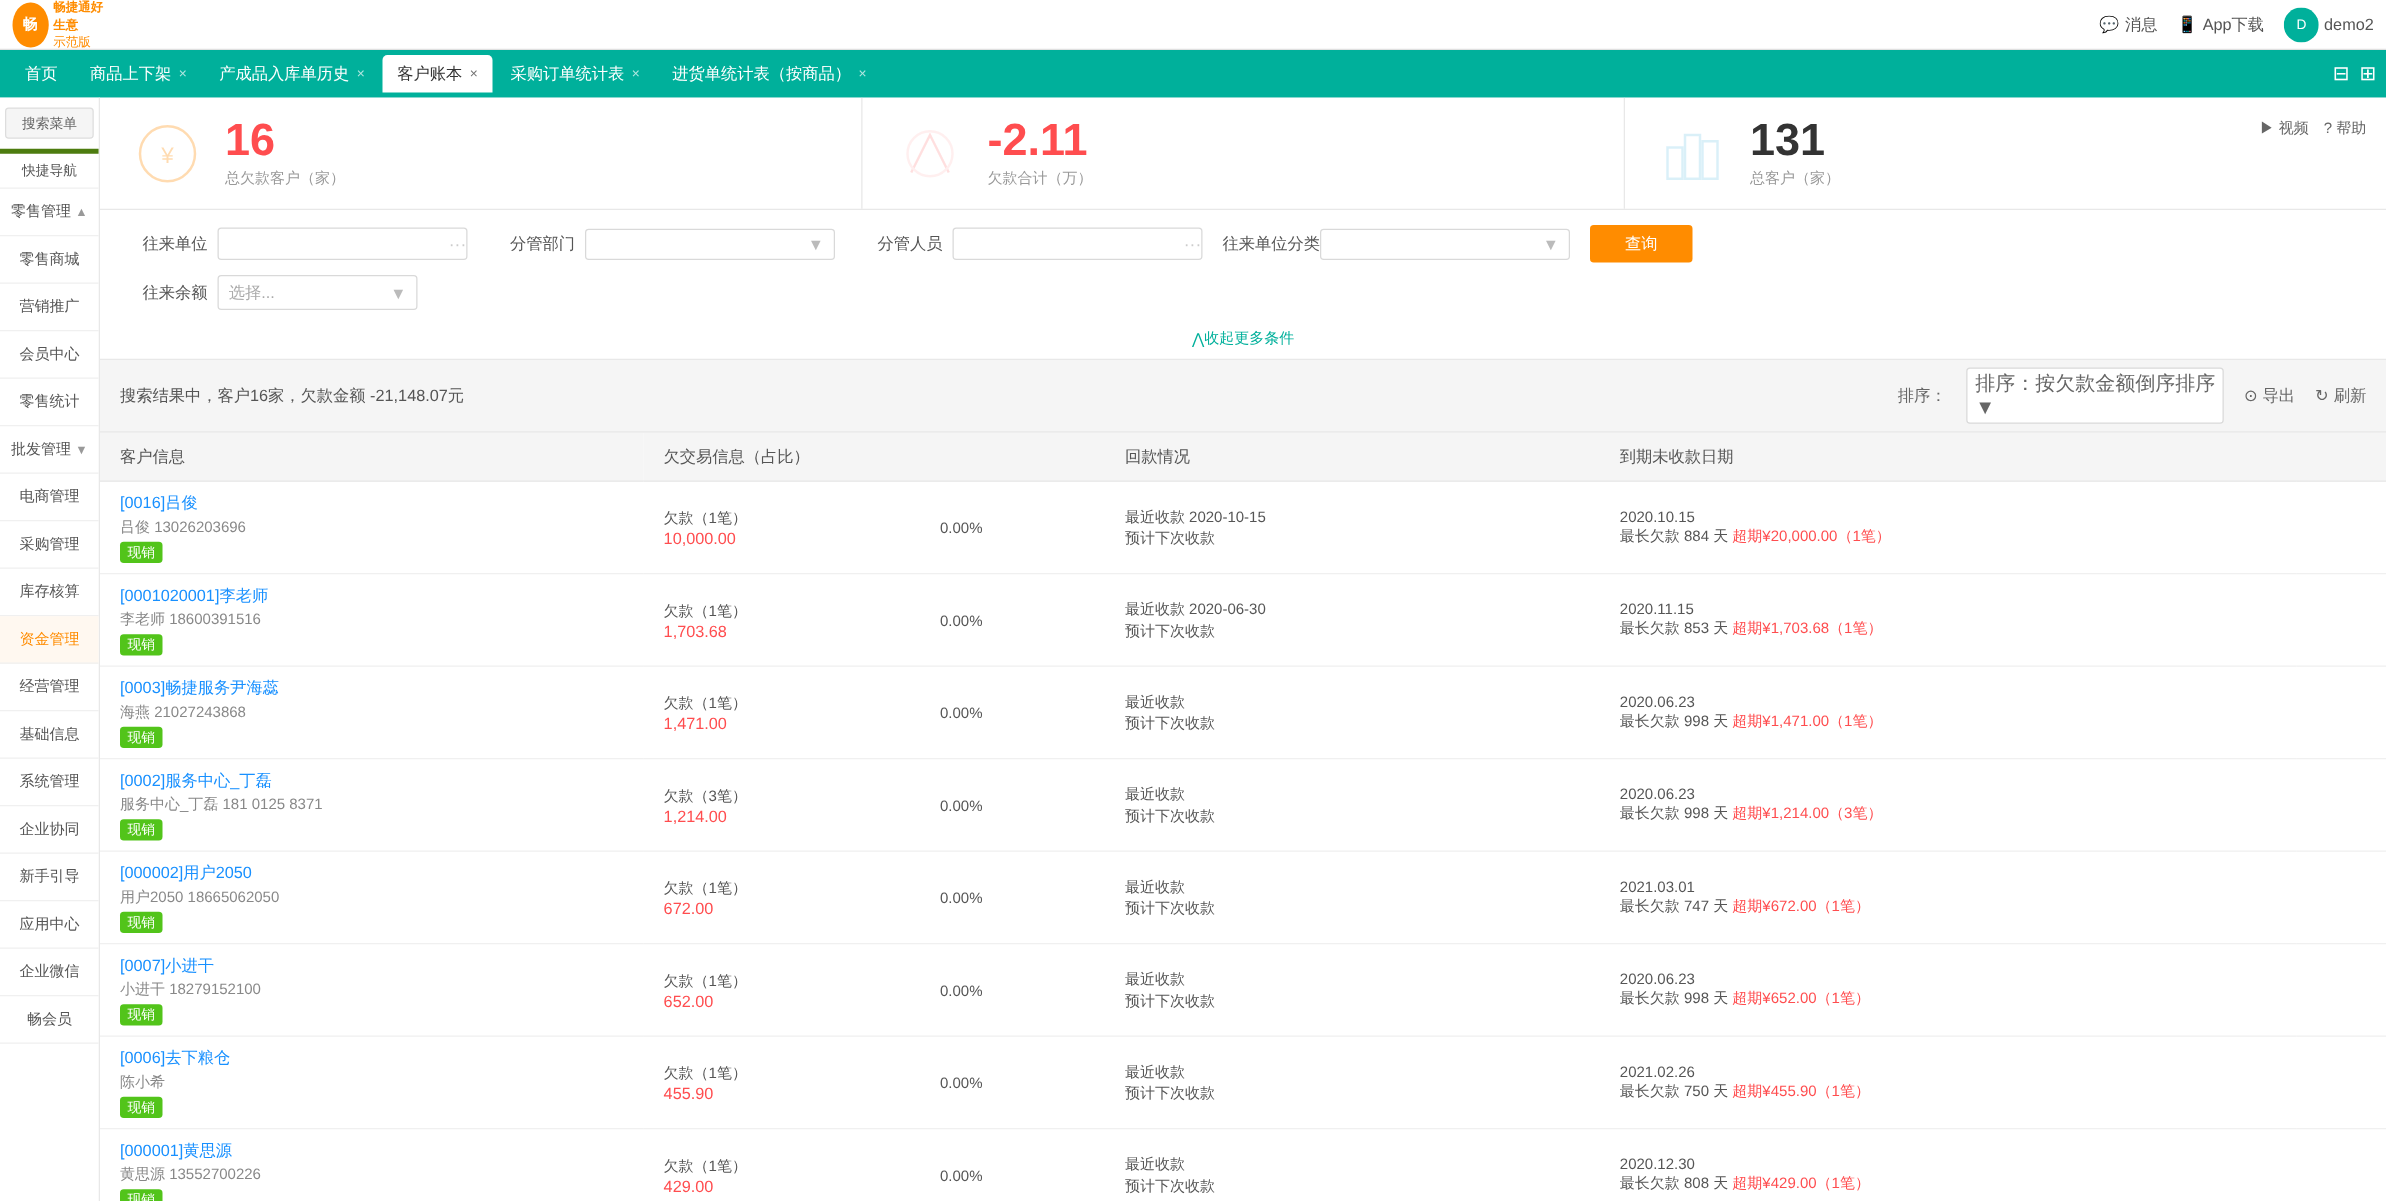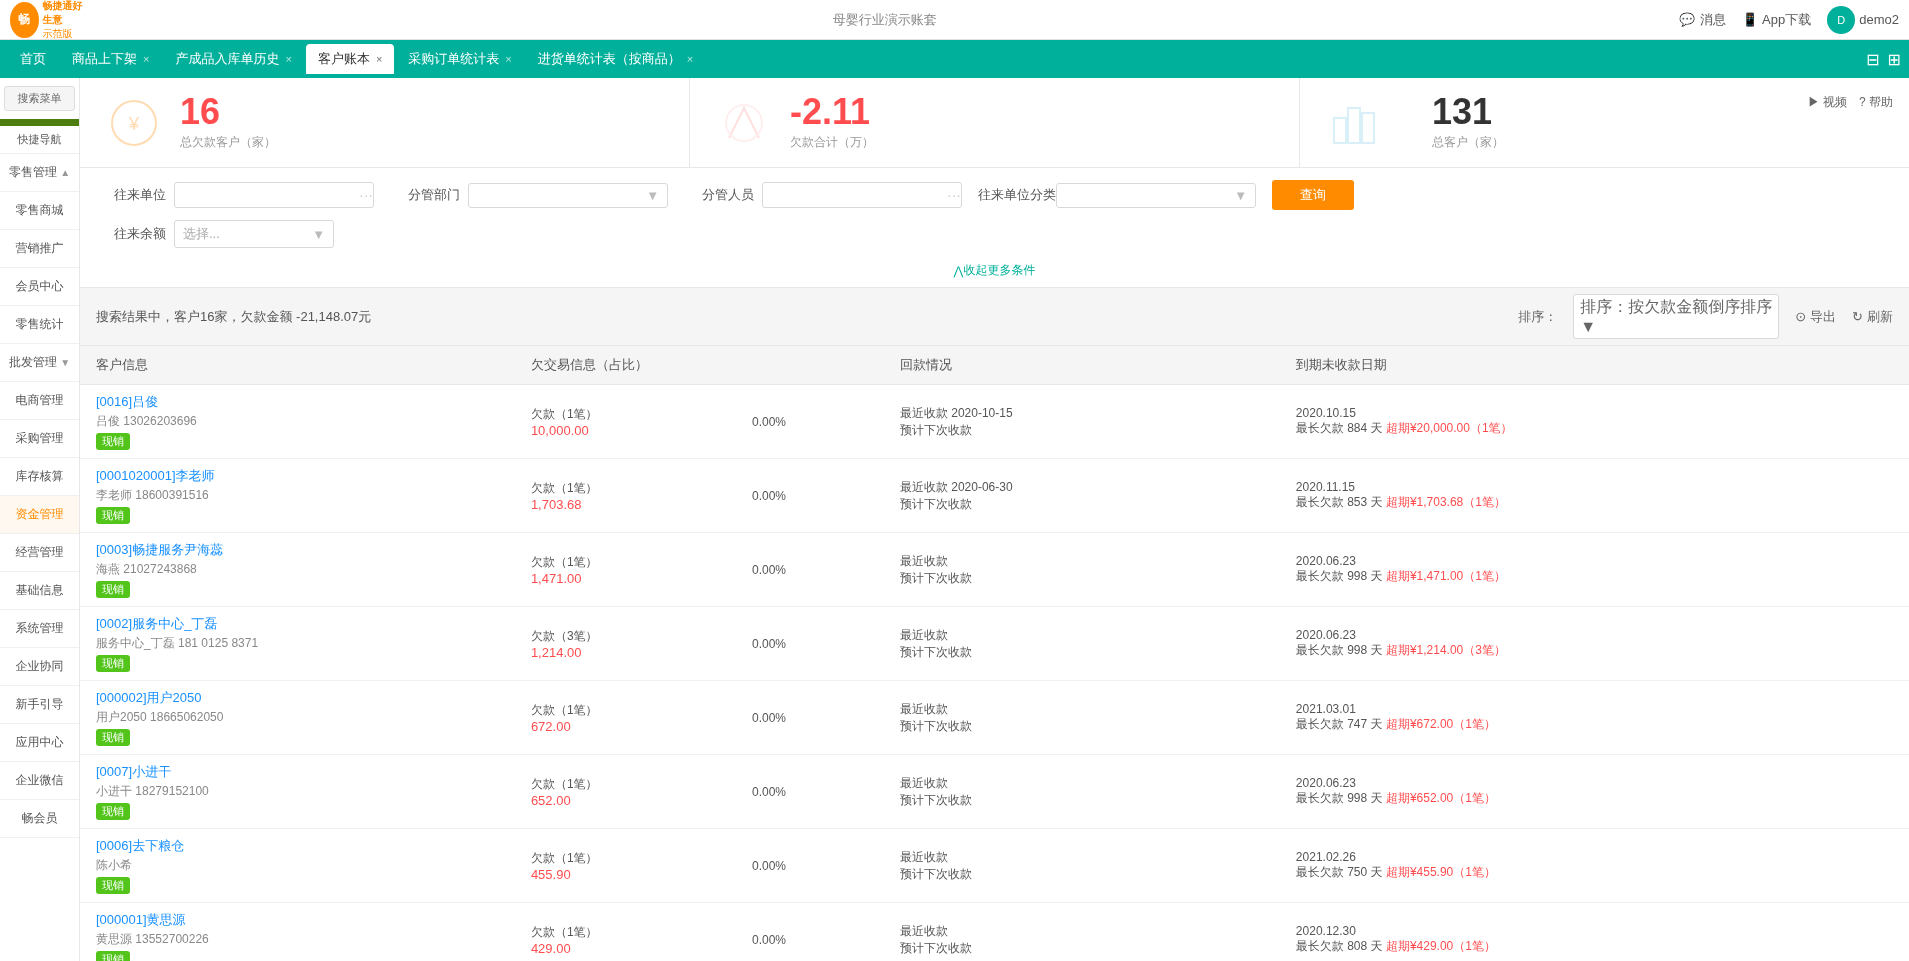--- a/index.html
+++ b/index.html
@@ -21,21 +21,21 @@
     .nav-tab .close-x { margin-left: 6px; font-size: 11px; opacity: 0.7; }
     .tab-home { background: transparent; }
     .nav-right { margin-left: auto; display: flex; align-items: center; gap: 8px; }
     .nav-icon-btn { color: #fff; font-size: 16px; cursor: pointer; }
 
     
     .main-area { display: flex; flex: 1; overflow: hidden; }
 
     
     .sidebar { width: 80px; background: #fff; border-right: 1px solid #e8e8e8; display: flex; flex-direction: column; overflow-y: auto; }
-    .sidebar-search { padding: 8px 4px; border-bottom: 7px solid #4d7c0f; }
+    .sidebar-search { padding: 8px 4px; border-bottom: 4px solid #4d7c0f; }
     .sidebar-search-btn { width: 100%; background: #f5f5f5; border: 1px solid #ddd; border-radius: 3px; padding: 4px; font-size: 11px; color: #666; text-align: center; cursor: pointer; }
     .sidebar-nav-btn { padding: 6px 4px; text-align: center; font-size: 11px; color: #555; cursor: pointer; border-bottom: 1px solid #f0f0f0; }
     .sidebar-item { padding: 10px 4px; text-align: center; font-size: 12px; color: #555; cursor: pointer; border-bottom: 1px solid #f0f0f0; }
     .sidebar-item.active { color: #ff8c00; background: #fff8f0; }
     .sidebar-item .item-arrow { font-size: 10px; color: #999; }
 
     
     .content { flex: 1; display: flex; flex-direction: column; overflow: hidden; }
 
     
@@ -87,21 +87,20 @@
 <div class="app-wrapper">
 
   <div class="top-bar">
     <div class="logo-area">
       <div class="logo-icon">畅</div>
       <div style="display:flex;flex-direction:column;margin-left:4px;">
         <span style="font-size:10px;color:#ff8c00;font-weight:bold;">畅捷通好生意</span>
         <span style="font-size:10px;color:#ff8c00;">示范版</span>
       </div>
     </div>
-    <div style="flex:1;text-align:center;font-size:13px;color:#888;">母婴行业演示账套</div>
     <div class="top-right">
       <div class="top-right-btn">
         <span>💬</span>
         <span>消息</span>
       </div>
       <div class="top-right-btn">
         <span>📱</span>
         <span>App下载</span>
       </div>
       <div class="top-right-btn">
@@ -228,21 +227,21 @@
             <svg viewBox="0 0 50 50" fill="none">
               <path d="M10 40 L25 10 L40 40" stroke="#ff9999" stroke-width="2"></path>
               <circle cx="25" cy="25" r="18" stroke="#ffcccc" stroke-width="2" fill="none"></circle>
             </svg>
           </div>
           <div class="stat-info">
             <span class="stat-num negative">-2.11</span>
             <span class="stat-label">欠款合计（万）</span>
           </div>
         </div>
-        <div class="stat-block" style="border-right:none;position:relative;gap:32px;">
+        <div class="stat-block" style="border-right:none;position:relative;">
           <div class="stat-icon">
             <svg viewBox="0 0 50 50" fill="none">
               <rect x="5" y="20" width="12" height="25" stroke="#87ceeb" stroke-width="2"></rect>
               <rect x="19" y="10" width="12" height="35" stroke="#87ceeb" stroke-width="2"></rect>
               <rect x="33" y="15" width="12" height="30" stroke="#87ceeb" stroke-width="2"></rect>
             </svg>
           </div>
           <div class="stat-info">
             <span class="stat-num black">131</span>
             <span class="stat-label">总客户（家）</span>

